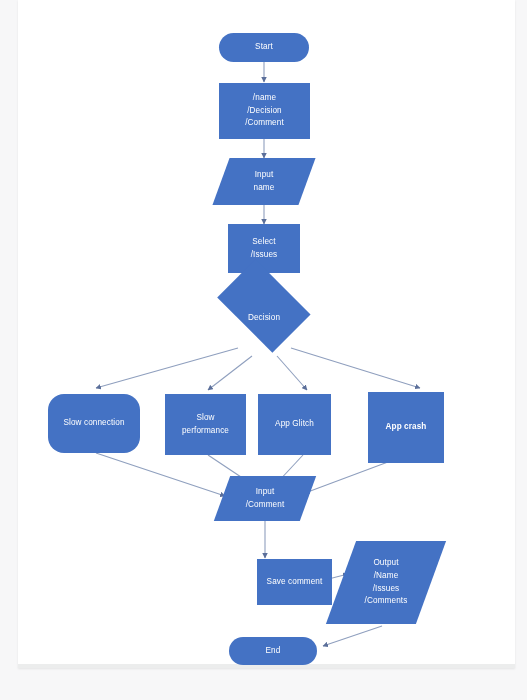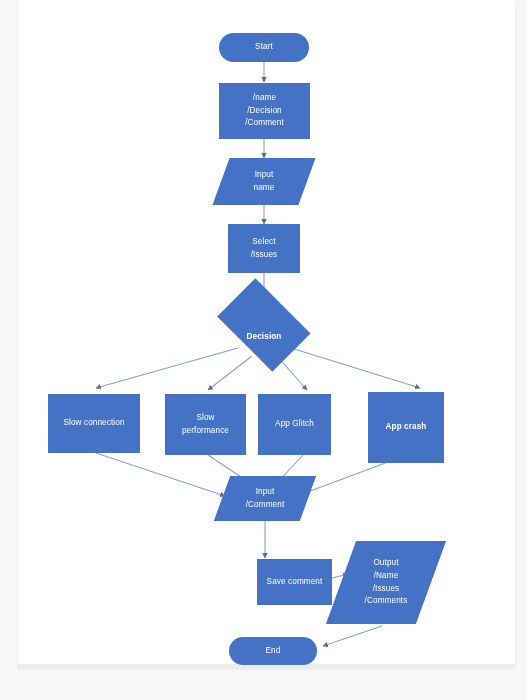--- a/index.html
+++ b/index.html
@@ -146,28 +146,28 @@
       <span class="line">Input</span>
       <span class="line">name</span>
     </span>
   </div>
 
   <div class="node process" style="left:228px; top:224px; width:72px; height:49px;">
     <span class="line">Select</span>
     <span class="line">/Issues</span>
   </div>
 
-  <div class="node decision" style="left:209px; top:299px; width:110px; height:76px;font-weight:bold;">
+  <div class="node decision" style="left:209px; top:280px; width:110px; height:76px;">
     <span class="dia-bg"></span>
     <span class="dec-text">
       <span class="line">Decision</span>
     </span>
   </div>
 
-  <div class="node process" style="left:48px; top:394px; width:92px; height:59px;">
+  <div class="node process" style="left:48px; top:394px; width:92px; height:59px;border-radius:16px;">
     <span class="line">Slow connection</span>
   </div>
 
   <div class="node process" style="left:165px; top:394px; width:81px; height:61px;">
     <span class="line">Slow</span>
     <span class="line">performance</span>
   </div>
 
   <div class="node process" style="left:258px; top:394px; width:73px; height:61px;">
     <span class="line">App Glitch</span>

